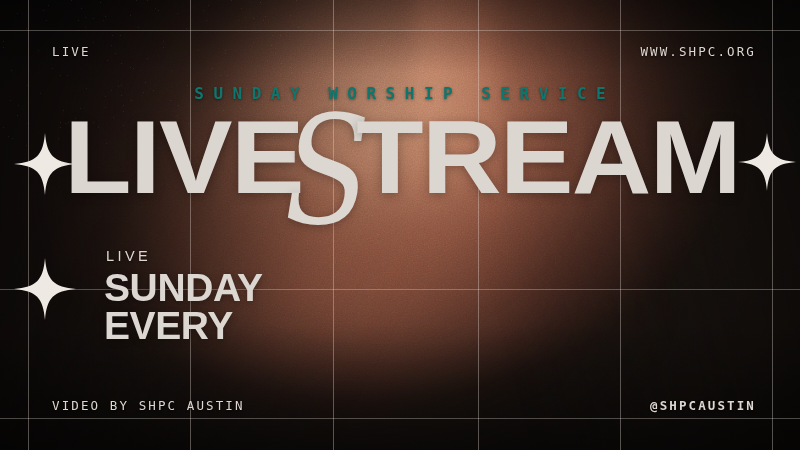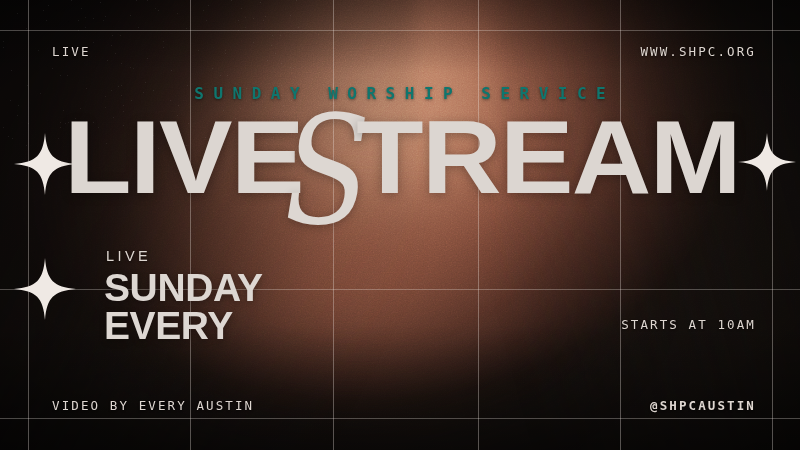--- a/index.html
+++ b/index.html
@@ -325,18 +325,17 @@
     <span class="hl-s">S</span>
     <span class="hl-word">TREAM</span>
   </div>
 
   <div class="every-block">
     <div class="every-kicker">LIVE</div>
     <div class="every-line">SUNDAY</div>
     <div class="every-line">EVERY</div>
   </div>
 
-  <div class="mono t-starts">STARTS AT 10AM</div>
-
-  <div class="mono t-video-by">VIDEO BY EVERY AUSTIN</div>
+
+  <div class="mono t-video-by">VIDEO BY SHPC AUSTIN</div>
   <div class="mono t-handle">@SHPCAUSTIN</div>
 
 </div>
 
 </body></html>

